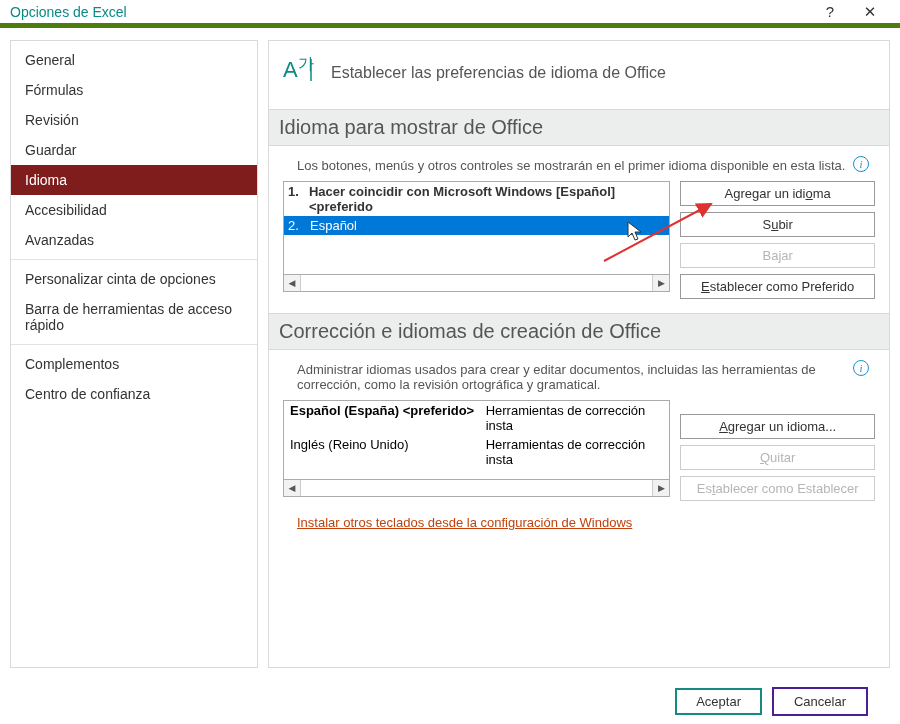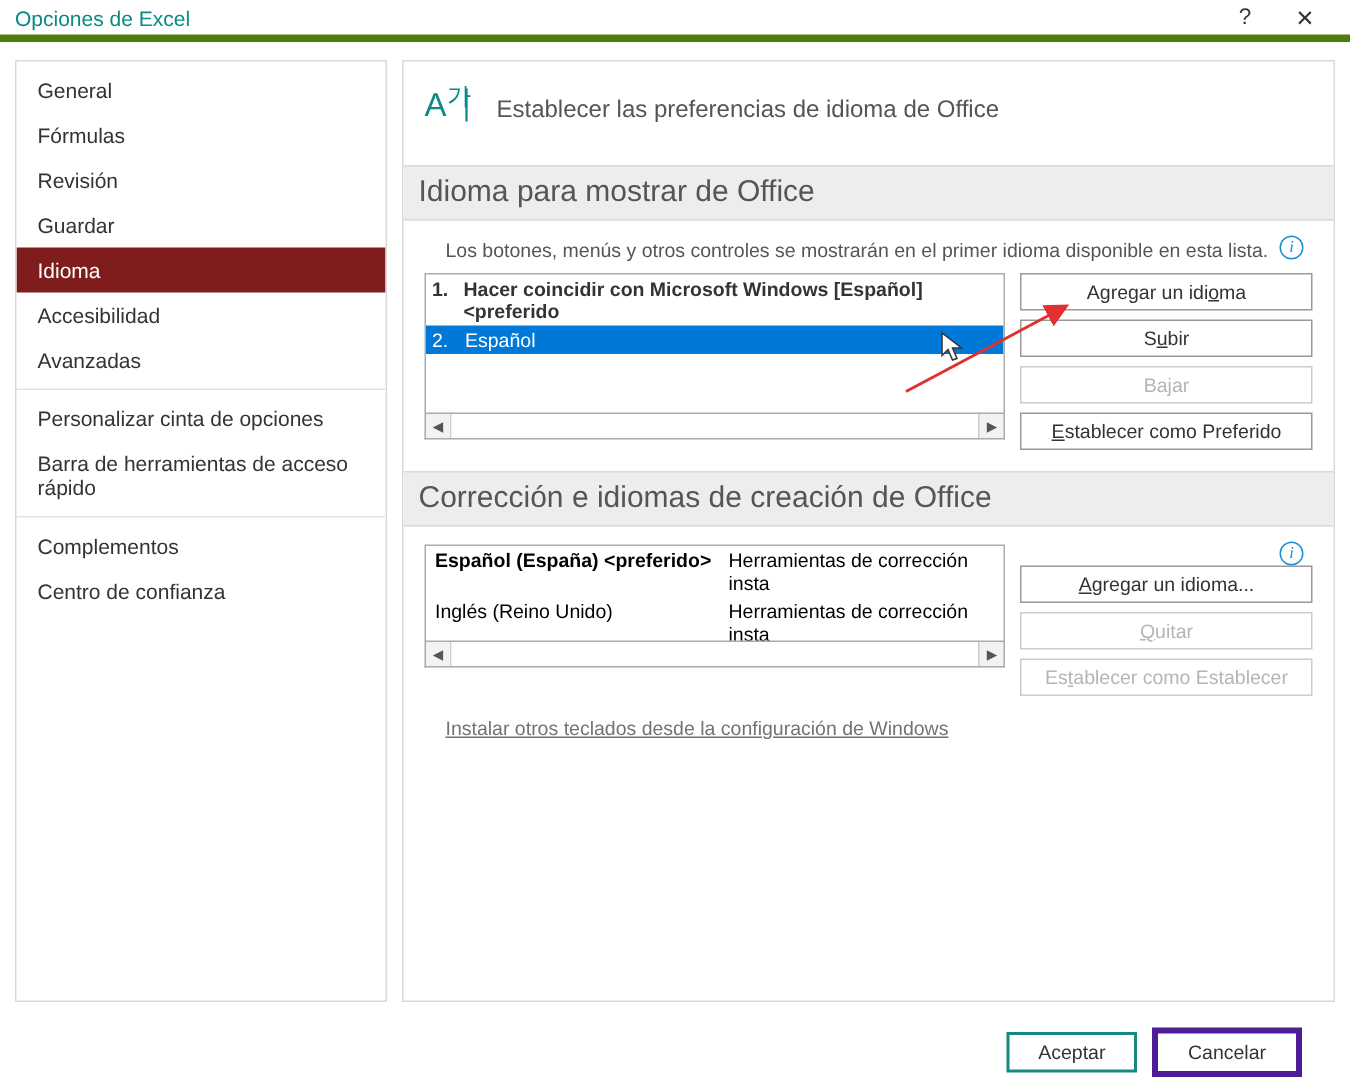--- a/index.html
+++ b/index.html
@@ -26,27 +26,27 @@
   .list-row .num { width: 22px; }
   .list-row.sel { background: #0078d7; color: #fff; }
   .list-row.bold { font-weight: 600; }
   .hscroll { height: 17px; border: 1px solid #ababab; border-top: none; display: flex; background: #f2f2f2; }
   .hscroll .arrow { width: 17px; display: flex; align-items: center; justify-content: center; font-size: 9px; color: #555; border-right: 1px solid #ccc; }
   .hscroll .arrow:last-child { border-left: 1px solid #ccc; border-right: none; }
   .hscroll .track { flex: 1; background: #fff; }
   .btn-col { display: flex; flex-direction: column; gap: 6px; width: 200px; }
   .obtn { border: 1px solid #999; background: #fff; font-size: 13px; padding: 4px 6px; text-align: center; color: #333; cursor: default; }
   .obtn.disabled { color: #b5b5b5; border-color: #ccc; }
-  .listbox2 { border: 1px solid #ababab; height: 65px; background: #fff; font-size: 13px; overflow: hidden; }
+  .listbox2 { border: 1px solid #ababab; height: 80px; background: #fff; font-size: 13px; overflow: hidden; }
   .list2-row { display: flex; padding: 2px 6px; }
   .list2-row .c1 { width: 210px; }
   .list2-row.bold .c1 { font-weight: 700; }
-  .link { color: #737373; font-size: 13px; text-decoration: underline; margin: 14px 0 0 14px; display: inline-block; }
+  .link { color: #c2410c; font-size: 13px; text-decoration: underline; margin: 14px 0 0 14px; display: inline-block; }
   .footer { position: absolute; bottom: 0; left: 0; right: 16px; height: 46px; display: flex; justify-content: flex-end; align-items: center; gap: 10px; padding: 0 16px; }
-  .footer .fbtn { border: 4px solid #4c1d95; background: #fff; padding: 5px 20px; font-size: 13px; color: #333; }
+  .footer .fbtn { border: 2px solid #4c1d95; background: #fff; padding: 5px 20px; font-size: 13px; color: #333; }
   .footer .fbtn.primary { border: 2px solid #168a80; padding: 4px 19px; }
   .underline-char { text-decoration: underline; }
   .cursor { position: absolute; width: 18px; height: 22px; pointer-events: none; }
   .arrow-anno { position: absolute; pointer-events: none; }
 </style>
 </head>
 <body>
 
 <div class="titlebar">
   <div class="title">Opciones de Excel</div>
@@ -112,20 +112,21 @@
         <div class="obtn"><span>S</span><span class="underline-char">u</span><span>bir</span></div>
         <div class="obtn disabled"><span>Ba</span><span class="underline-char">j</span><span>ar</span></div>
         <div class="obtn"><span></span><span class="underline-char">E</span><span>stablecer como Preferido</span></div>
       </div>
     </div>
 
     <div style="height:14px"></div>
 
     <div class="section-bar">Corrección e idiomas de creación de Office</div>
     <div class="desc">
+      <span>Administrar idiomas usados para crear y editar documentos, incluidas las herramientas de corrección, como la revisión ortográfica y gramatical.</span>
       <span class="info-icon">i</span>
     </div>
 
     <div class="row">
       <div class="listbox-wrap">
         <div class="listbox2">
           <div class="list2-row bold">
             <span class="c1">Español (España) &lt;preferido&gt;</span>
             <span class="c2">Herramientas de corrección insta</span>
           </div>

